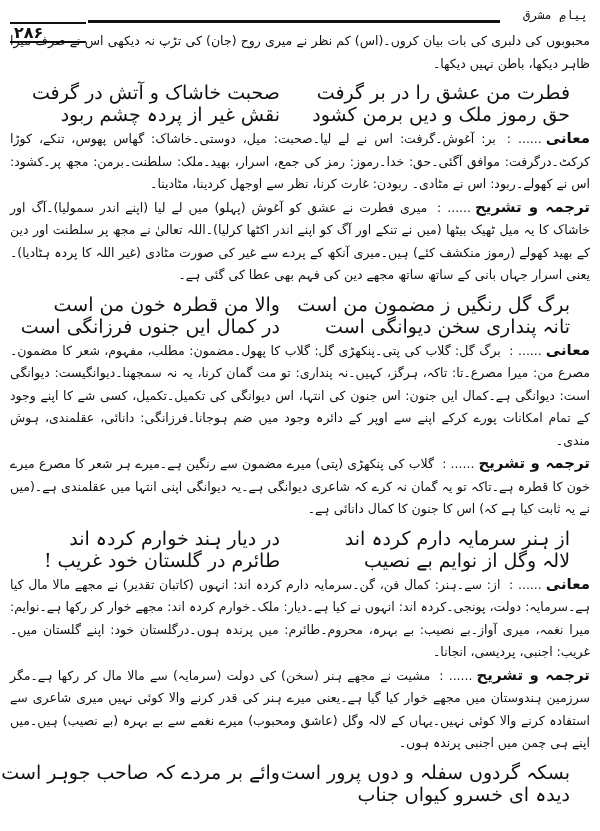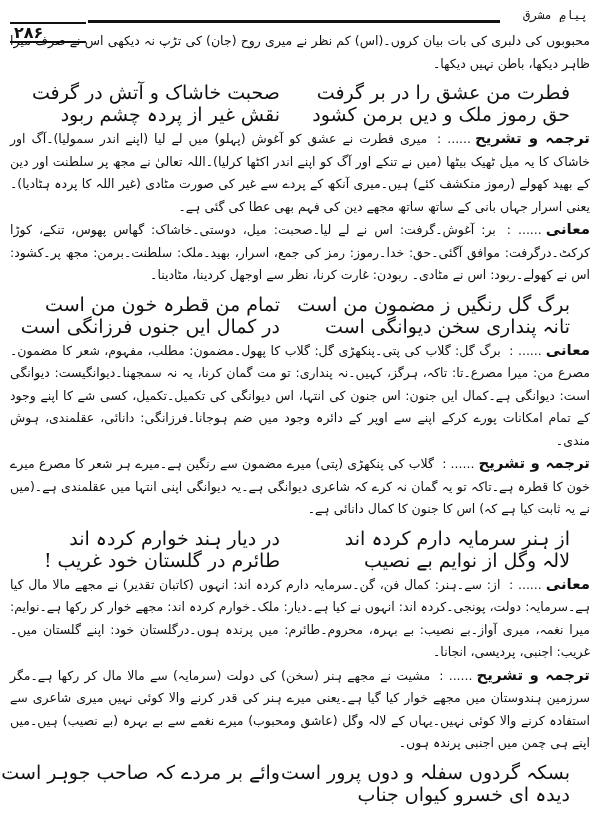--- a/index.html
+++ b/index.html
@@ -62,34 +62,34 @@
         <div class="verse-row">
           <span class="hemistich first">فطرت من عشق را در بر گرفت</span>
           <span class="hemistich">صحبت خاشاک و آتش در گرفت</span>
         </div>
         <div class="verse-row">
           <span class="hemistich first">حق رموز ملک و دیں برمن کشود</span>
           <span class="hemistich">نقش غیر از پردہ چشم ربود</span>
         </div>
       </div>
       <p class="prose">
+        <span class="label">معانی</span><span class="dots">...... :</span>
+        <span>بر: آغوش۔گرفت: اس نے لے لیا۔صحبت: میل، دوستی۔خاشاک: گھاس پھوس، تنکے، کوڑا کرکٹ۔درگرفت: موافق آگئی۔حق: خدا۔رموز: رمز کی جمع، اسرار، بھید۔ملک: سلطنت۔برمن: مجھ پر۔کشود: اس نے کھولے۔ربود: اس نے مٹادی۔ ربودن: غارت کرنا، نظر سے اوجھل کردینا، مٹادینا۔</span>
+      </p>
+      <p class="prose">
         <span class="label">ترجمہ و تشریح</span><span class="dots">...... :</span>
         <span>میری فطرت نے عشق کو آغوش (پہلو) میں لے لیا (اپنے اندر سمولیا)۔آگ اور خاشاک کا یہ میل ٹھیک بیٹھا (میں نے تنکے اور آگ کو اپنے اندر اکٹھا کرلیا)۔اللہ تعالیٰ نے مجھ پر سلطنت اور دین کے بھید کھولے (رموز منکشف کئے) ہیں۔میری آنکھ کے پردے سے غیر کی صورت مٹادی (غیر اللہ کا پردہ ہٹادیا)۔یعنی اسرار جہاں بانی کے ساتھ ساتھ مجھے دین کی فہم بھی عطا کی گئی ہے۔</span>
-      </p>
-      <p class="prose">
-        <span class="label">معانی</span><span class="dots">...... :</span>
-        <span>بر: آغوش۔گرفت: اس نے لے لیا۔صحبت: میل، دوستی۔خاشاک: گھاس پھوس، تنکے، کوڑا کرکٹ۔درگرفت: موافق آگئی۔حق: خدا۔رموز: رمز کی جمع، اسرار، بھید۔ملک: سلطنت۔برمن: مجھ پر۔کشود: اس نے کھولے۔ربود: اس نے مٹادی۔ ربودن: غارت کرنا، نظر سے اوجھل کردینا، مٹادینا۔</span>
       </p>
     </div>
 
     <div class="section">
       <div class="verse">
         <div class="verse-row">
           <span class="hemistich first">برگ گل رنگیں ز مضمون من است</span>
-          <span class="hemistich">تمام من قطرہ خون من است</span>
+          <span class="hemistich">والا من قطرہ خون من است</span>
         </div>
         <div class="verse-row">
           <span class="hemistich first">تانہ پنداری سخن دیوانگی است</span>
           <span class="hemistich">در کمال ایں جنوں فرزانگی است</span>
         </div>
       </div>
       <p class="prose">
         <span class="label">معانی</span><span class="dots">...... :</span>
         <span>برگ گل: گلاب کی پتی۔پنکھڑی گل: گلاب کا پھول۔مضمون: مطلب، مفہوم، شعر کا مضمون۔مصرع من: میرا مصرع۔تا: تاکہ، ہرگز، کہیں۔نہ پنداری: تو مت گمان کرنا، یہ نہ سمجھنا۔دیوانگیست: دیوانگی است: دیوانگی ہے۔کمال ایں جنون: اس جنون کی انتہا، اس دیوانگی کی تکمیل۔تکمیل، کسی شے کا اپنے وجود کے تمام امکانات پورے کرکے اپنے سے اوپر کے دائرہ وجود میں ضم ہوجانا۔فرزانگی: دانائی، عقلمندی، ہوش مندی۔</span>
       </p>

